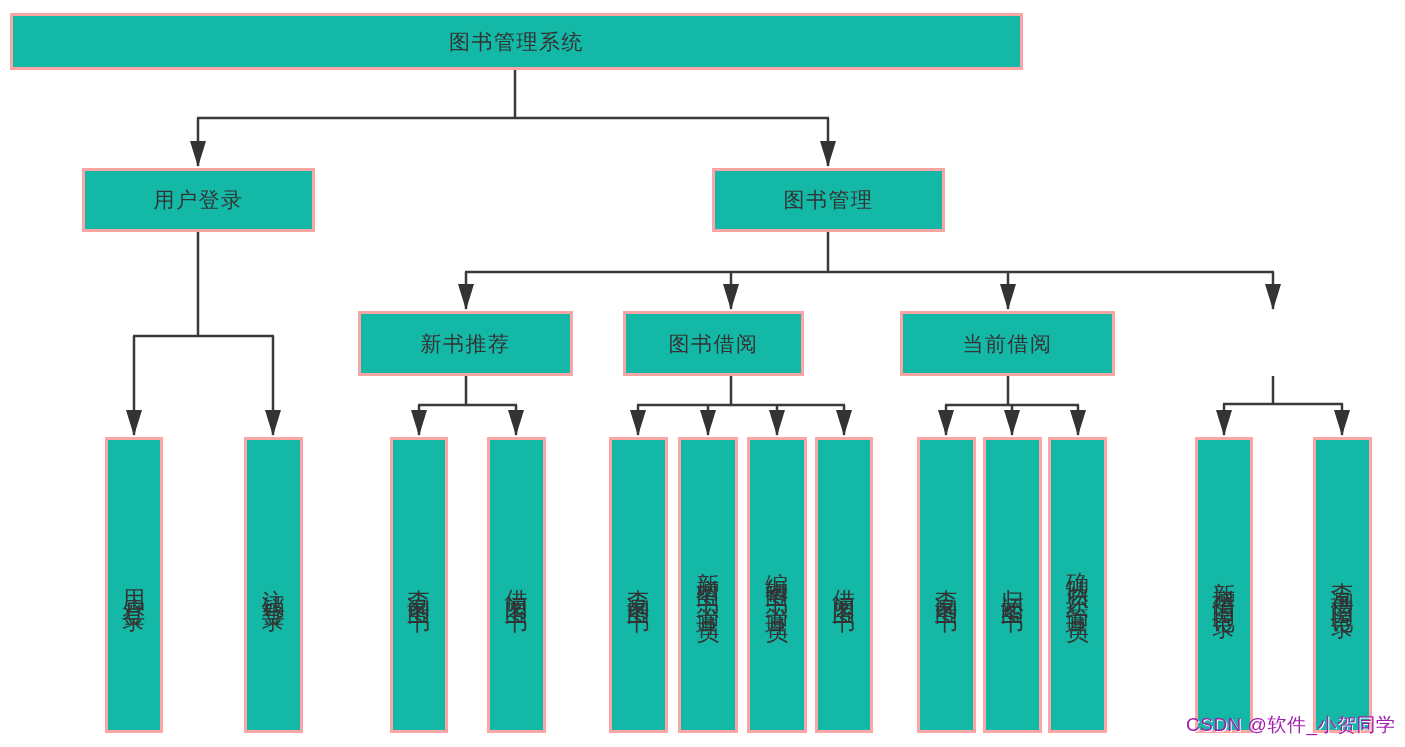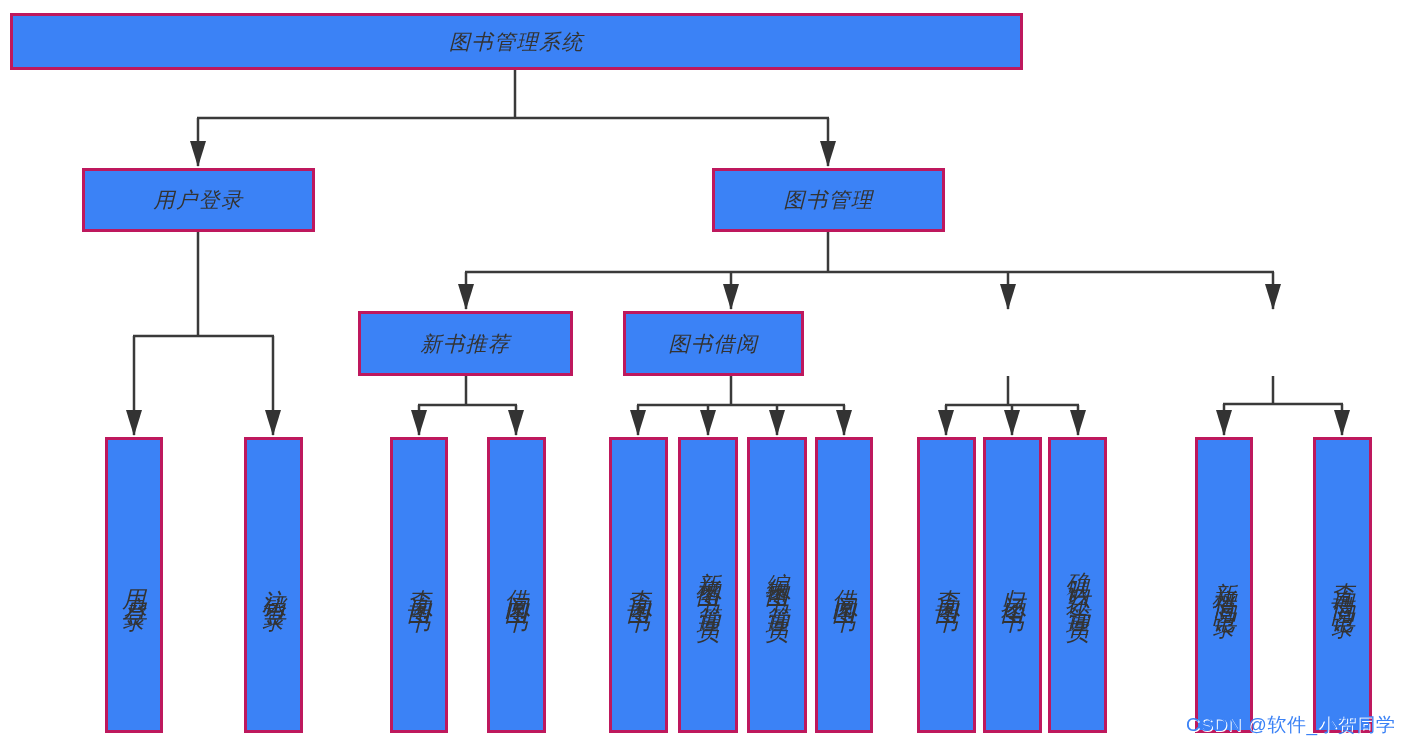--- a/index.html
+++ b/index.html
@@ -14,46 +14,45 @@
   .connectors {
     position: absolute;
     left: 0; top: 0;
     width: 1405px;
     height: 747px;
     pointer-events: none;
   }
   .node {
     position: absolute;
     box-sizing: border-box;
-    border: 3px solid #be185d;
-    background: #3b82f6;
+    border: 3px solid #fca5a5;
+    background: #14b8a6;
     display: flex;
     align-items: center;
     justify-content: center;
     color: #333333;
     z-index: 2;
-    font-style: italic;
   }
   .hnode { font-size: 21px; letter-spacing: 1.5px; }
   .vnode span {
     writing-mode: vertical-rl;
     text-orientation: mixed;
     font-size: 23px;
     letter-spacing: 7px;
     line-height: 1.15;
     color: #333333;
     white-space: nowrap;
   }
   .watermark {
     position: absolute;
     left: 1186px;
     top: 712px;
     font-size: 19px;
     letter-spacing: 0.5px;
-    color: #3b82f6;
+    color: #a21caf;
     z-index: 5;
     text-shadow: 1px 1px 0 #ffffff;
     white-space: nowrap;
   }
 </style>
 </head>
 <body>
 
 <div class="canvas">
 
@@ -119,20 +118,23 @@
   <div class="node hnode" style="left:712px; top:168px; width:233px; height:64px;">
     <span>图书管理</span>
   </div>
 
   <div class="node hnode" style="left:358px; top:311px; width:215px; height:65px;">
     <span>新书推荐</span>
   </div>
   <div class="node hnode" style="left:623px; top:311px; width:181px; height:65px;">
     <span>图书借阅</span>
   </div>
+  <div class="node hnode" style="left:900px; top:311px; width:215px; height:65px;">
+    <span>当前借阅</span>
+  </div>
 
   <div class="node vnode" style="left:105px; top:437px; width:58px; height:296px;">
     <span>用户登录</span>
   </div>
   <div class="node vnode" style="left:244px; top:437px; width:59px; height:296px;">
     <span>注销登录</span>
   </div>
 
   <div class="node vnode" style="left:390px; top:437px; width:58px; height:296px;">
     <span>查询图书</span>

